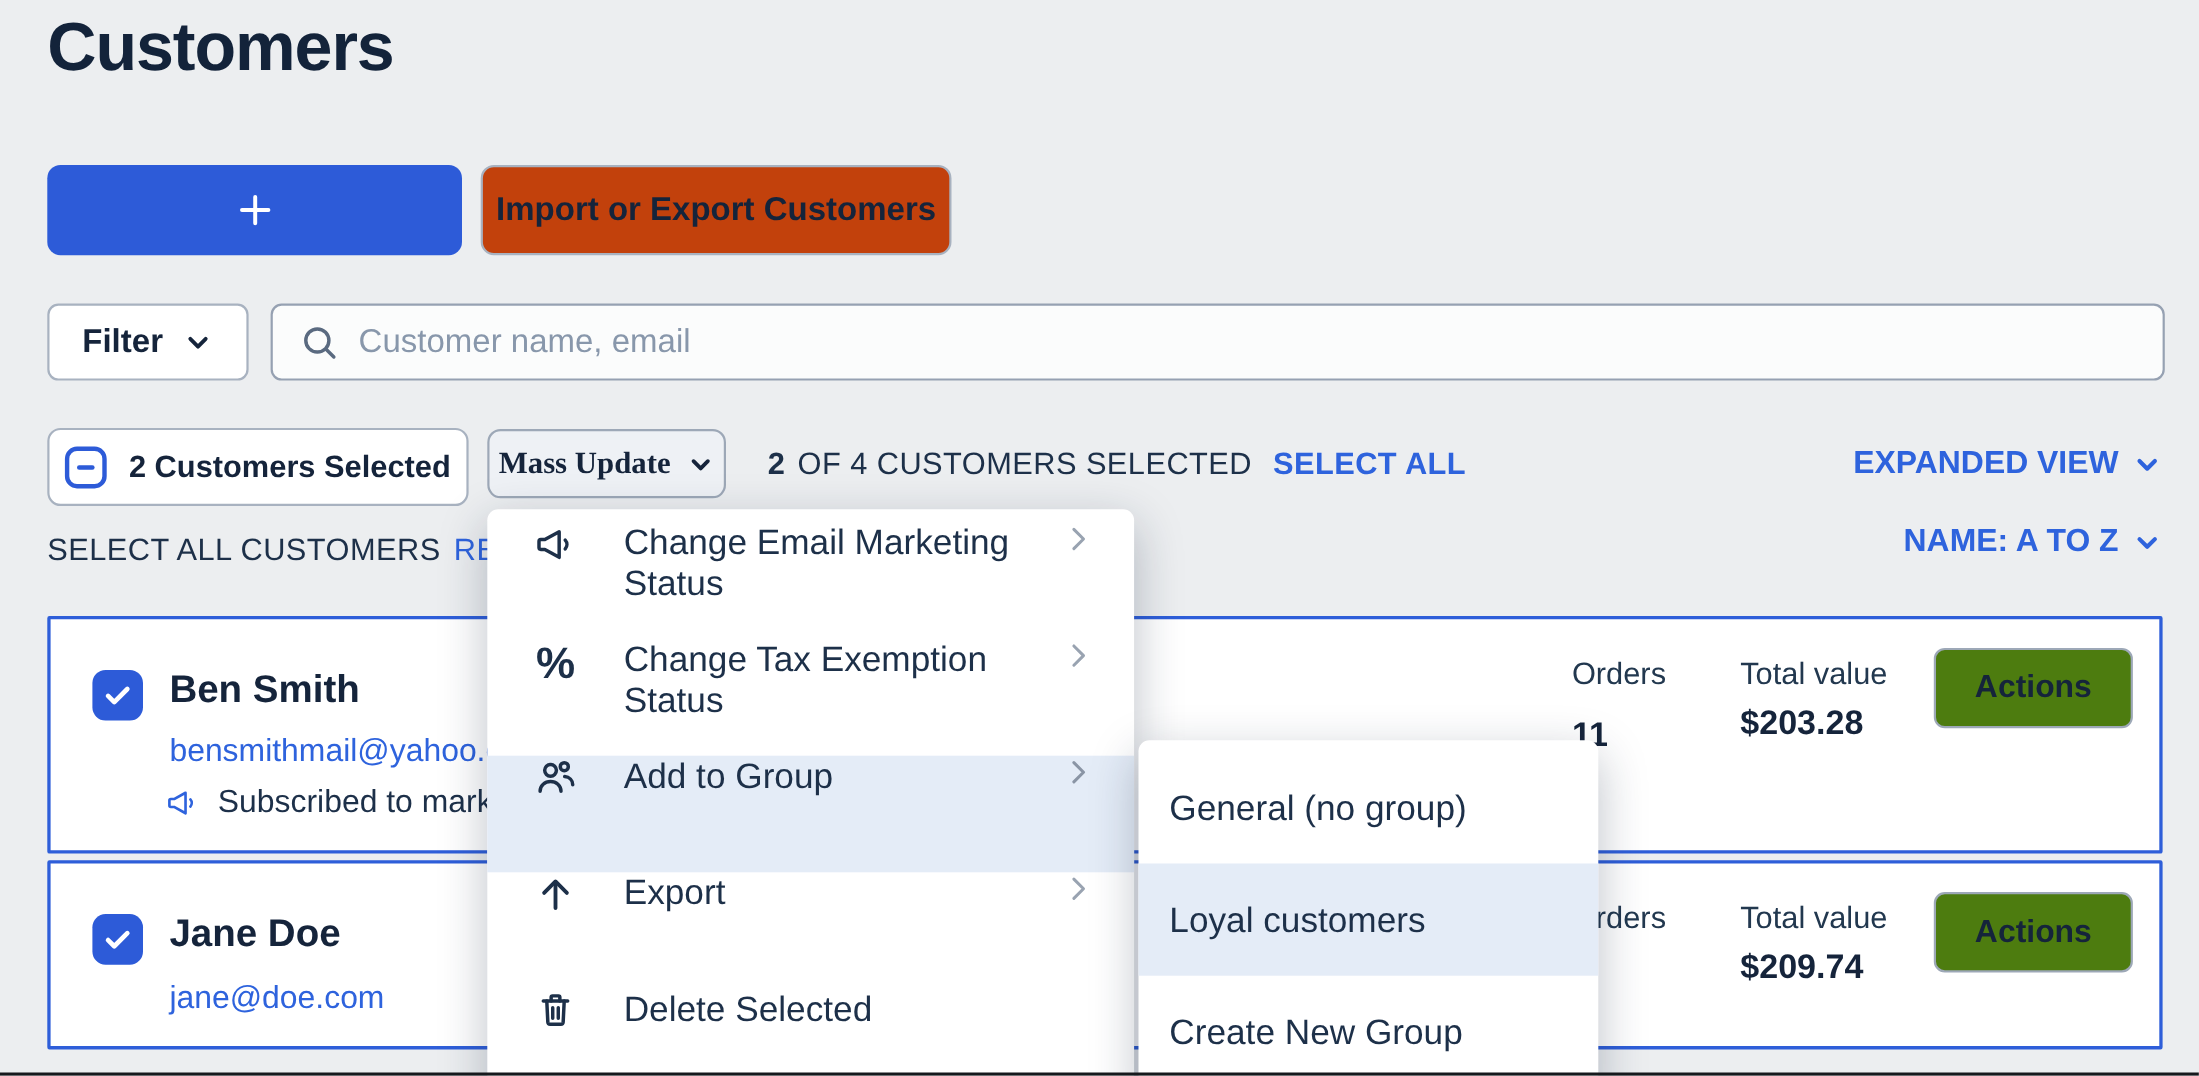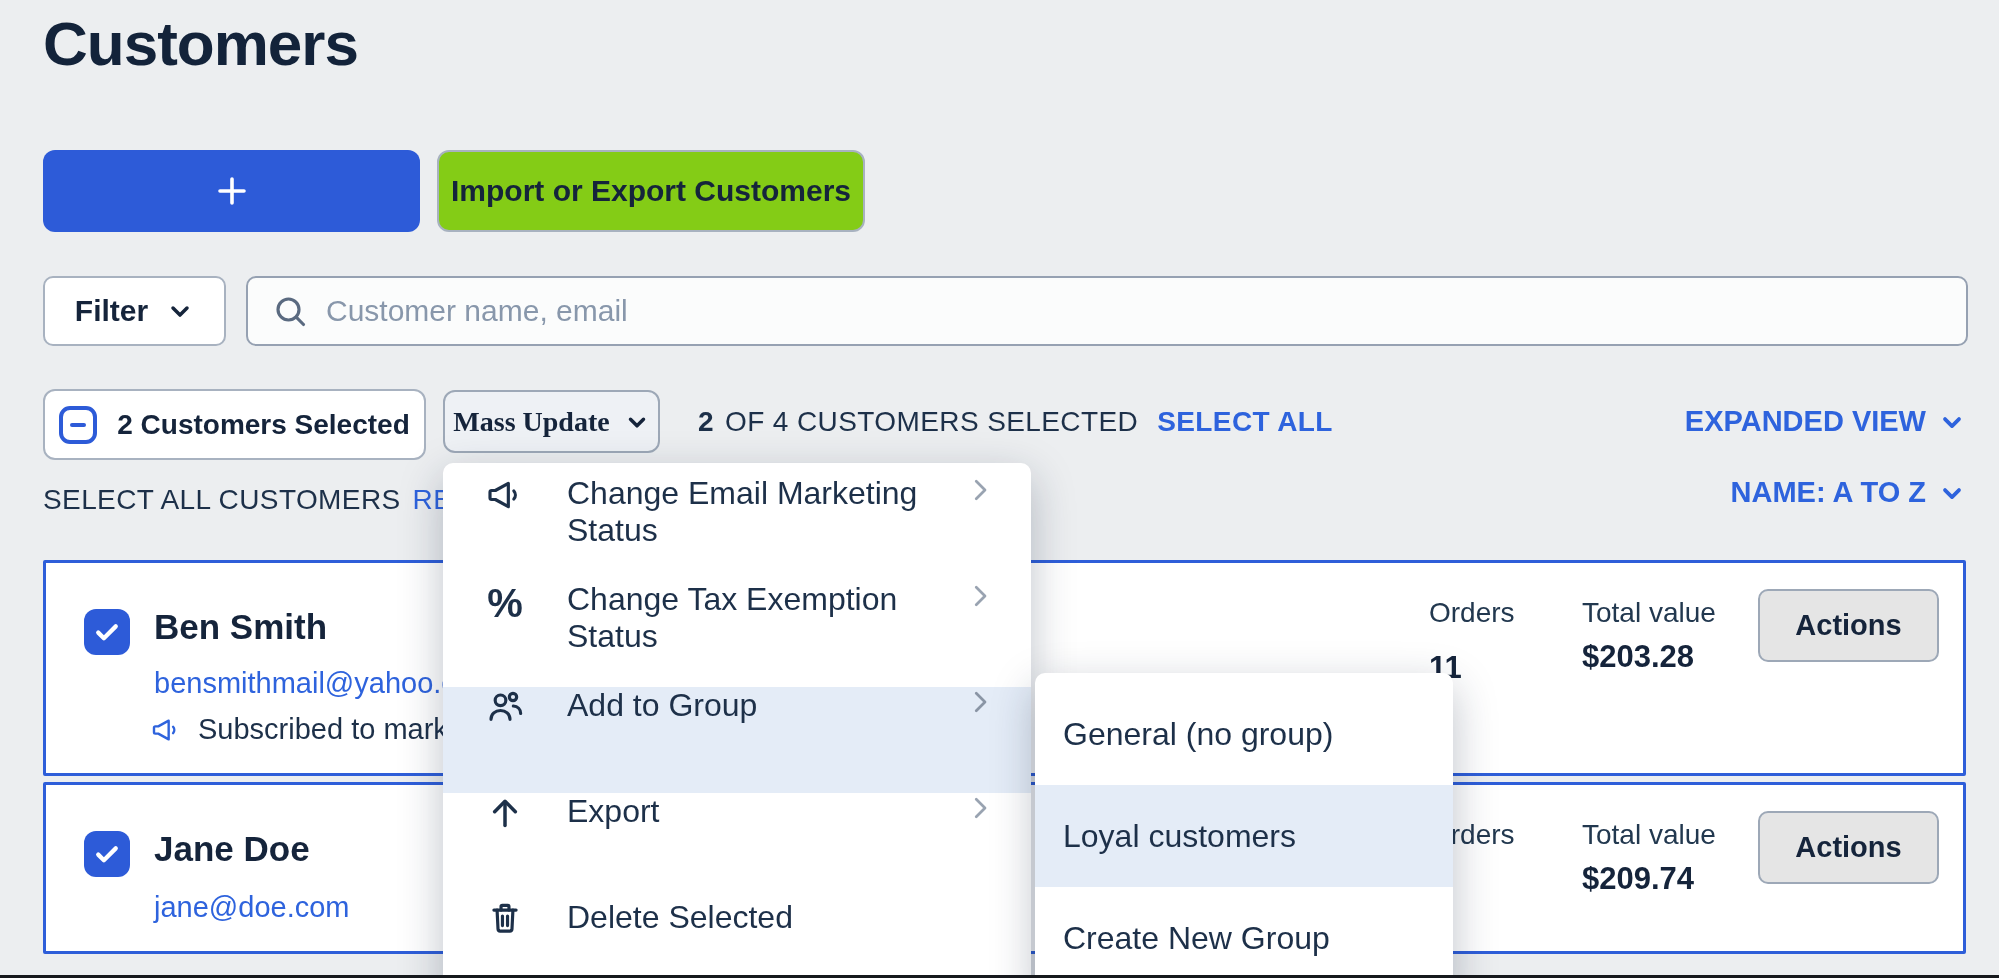--- a/index.html
+++ b/index.html
@@ -20,21 +20,21 @@
   }
 
   
   .btn{ display:flex; align-items:center; justify-content:center; border-radius:12px; cursor:pointer; }
   .btn-primary{
     left:43px; top:150px; width:377px; height:82px;
     background:#2d5bd8; color:#ffffff; font-size:30px; font-weight:700; gap:20px;
   }
   .btn-secondary{
     left:437px; top:150px; width:428px; height:82px;
-    background:#84cc16; border:2px solid #a8b2c0; color:#15243b;
+    background:#c2410c; border:2px solid #a8b2c0; color:#15243b;
     font-size:30px; font-weight:700;
   }
 
   
   .filter-btn{
     left:43px; top:276px; width:183px; height:70px;
     background:#fff; border:2px solid #a8b2c0; border-radius:10px;
     font-size:30px; font-weight:700; color:#15243b; gap:18px;
   }
   .search-box{
@@ -106,21 +106,21 @@
   .row-sub{ left:104px; top:150px; display:flex; align-items:center; gap:16px;
     font-size:29px; color:#1d3049; }
   .col-lbl{ font-size:28px; color:#22384f; }
   .col-val{ font-size:31px; font-weight:800; color:#15243b; }
   .pos-orders-lbl{ left:1383px; top:34px; }
   .pos-orders-val{ left:1383px; top:87px; }
   .pos-total-lbl{ left:1536px; top:34px; }
   .pos-total-val{ left:1536px; top:76px; }
   .actions-btn{
     left:1712px; top:26px; width:181px; height:73px;
-    background:#e5e5e5; border:2px solid #9da8b7; border-radius:10px;
+    background:#4d7c0f; border:2px solid #9da8b7; border-radius:10px;
     font-size:29px; font-weight:700; color:#15243b;
   }
 
   
   .menu{
     left:443px; top:463px; width:588px; height:545px;
     background:#ffffff; border-radius:10px;
     box-shadow:0 14px 44px rgba(20,35,60,.28);
     padding-top:12px; z-index:10;
   }

